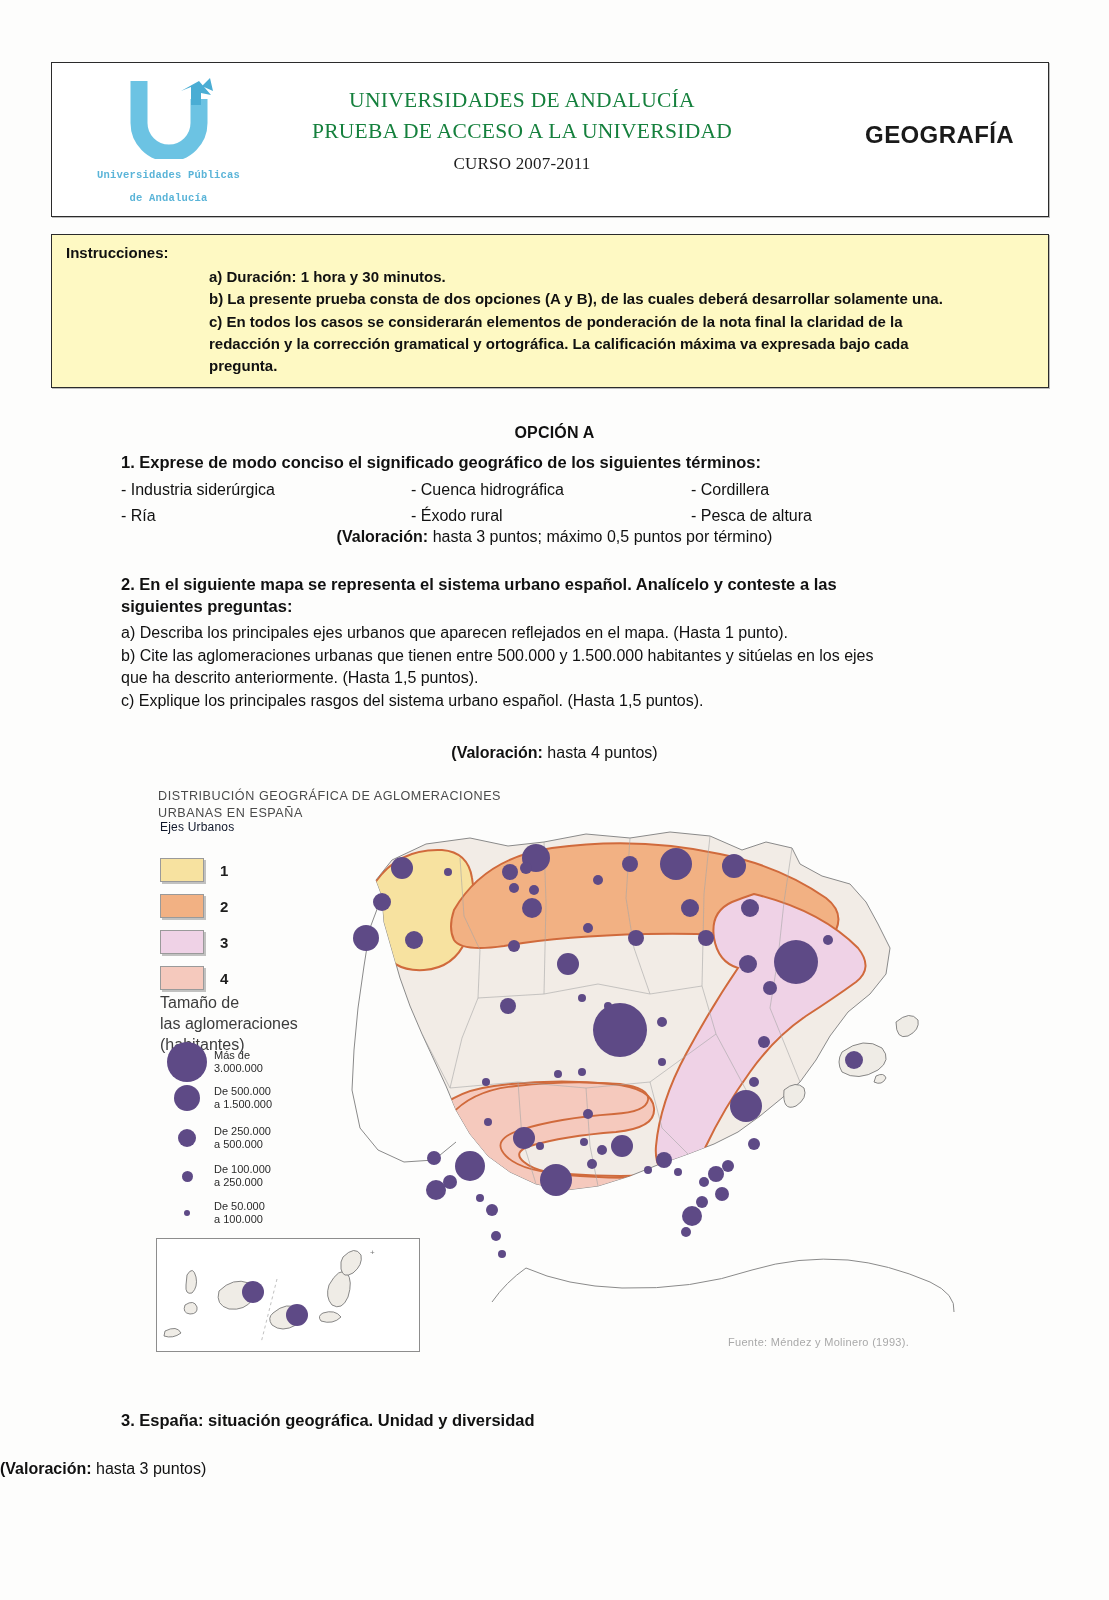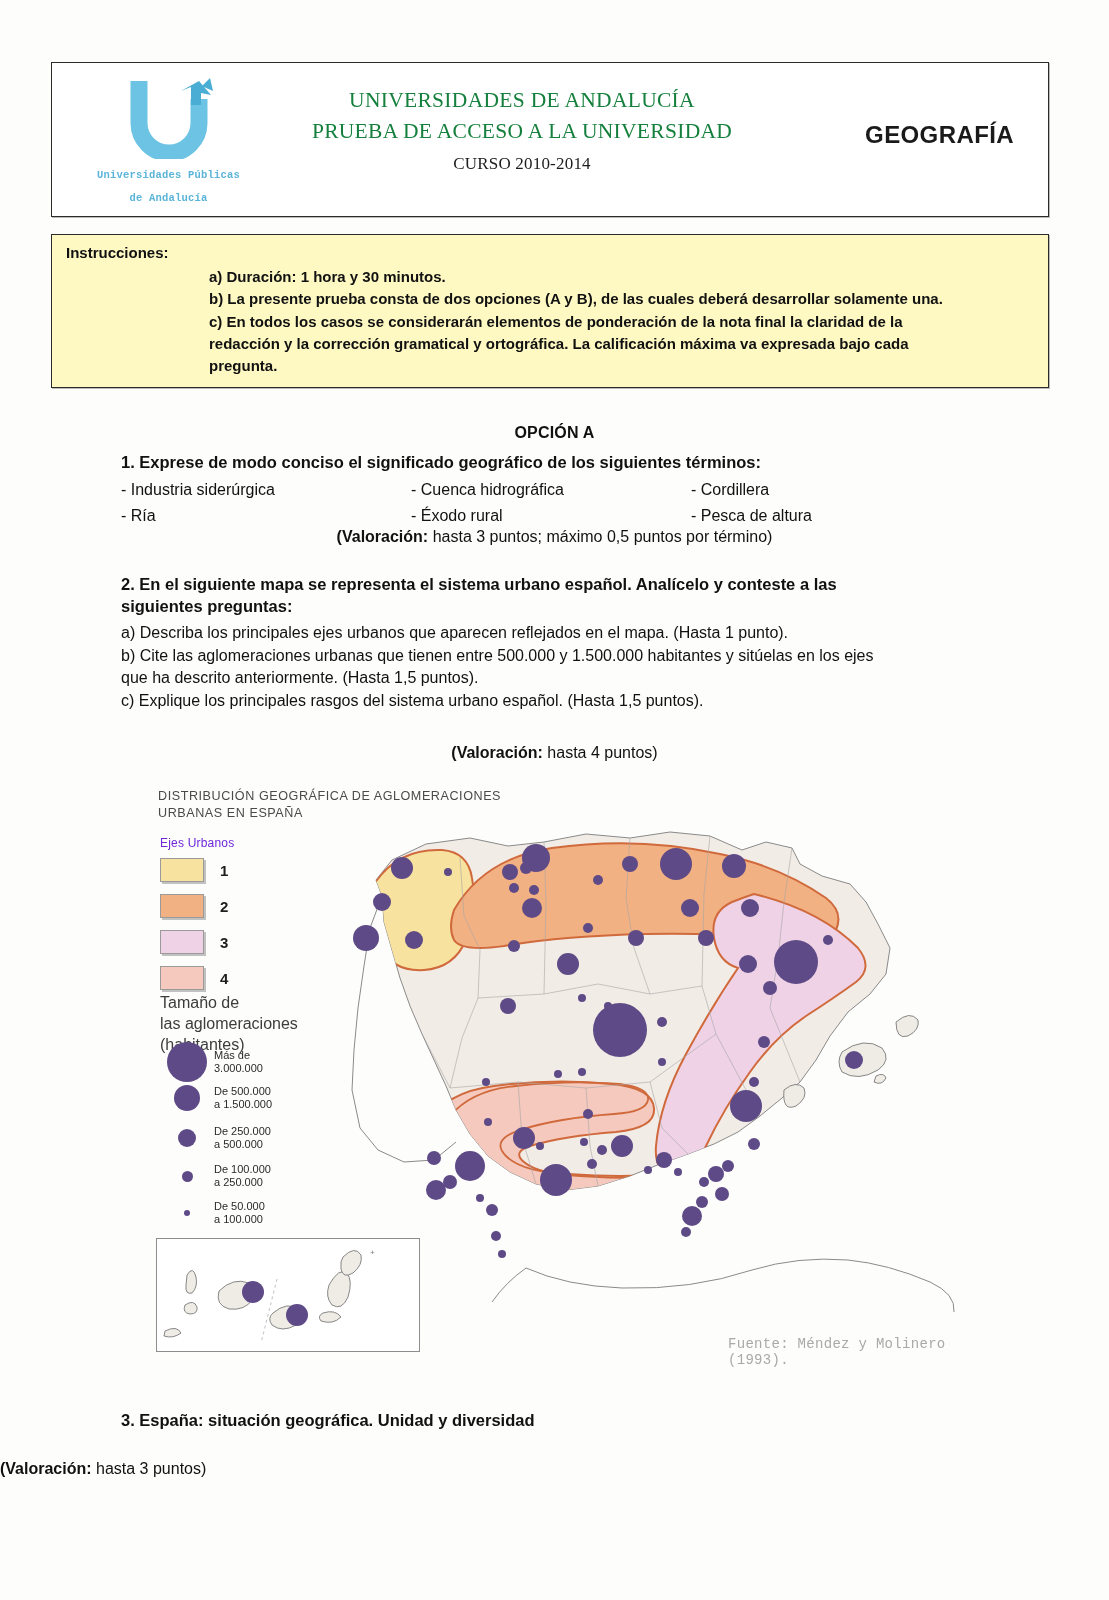--- a/index.html
+++ b/index.html
@@ -93,21 +93,21 @@
   
   .figure{
     position:absolute;left:148px;top:780px;width:810px;height:585px;
   }
   .map-title{
     position:absolute;left:10px;top:8px;width:430px;
     font-size:12.6px;letter-spacing:.55px;color:#4a4a4a;line-height:1.34;
     font-family:"Liberation Sans",sans-serif;
   }
   .legend-axes-title{
-    position:absolute;left:12px;top:56px;font-size:12px;color:#6d28d9;
+    position:absolute;left:12px;top:40px;font-size:12px;color:#0f172a;
     letter-spacing:.2px;
   }
   .swatch-row{position:absolute;left:12px;display:flex;align-items:center;}
   .swatch{
     width:42px;height:22px;border:1px solid #9a9a9a;
     box-shadow:2px 2px 0 rgba(120,120,120,.45);
   }
   .swatch-lbl{margin-left:16px;font-size:15px;font-weight:bold;color:#1d1d1d;}
 
   .size-title{
@@ -119,23 +119,22 @@
   .dot{background:#5e4a86;border-radius:50%;display:block;}
   .size-lbl{font-size:11px;color:#2a2a2a;line-height:1.22;}
 
   .inset-box{
     position:absolute;left:8px;top:458px;width:262px;height:112px;
     border:1px solid #8d8d8d;background:#fff;
   }
 
   .map-canvas{position:absolute;left:182px;top:18px;width:628px;height:560px;}
   .source{
-    position:absolute;left:580px;top:556px;font-size:14px;color:#a9a9a9;
+    position:absolute;left:580px;top:556px;font-size:11px;color:#a9a9a9;
     letter-spacing:.3px;
-    font-family:Liberation Mono, monospace;
   }
 
   
   .q3-title{
     position:absolute;left:121px;top:1411px;font-size:16.5px;font-weight:bold;
   }
   .q3-sub{
     position:absolute;left:121px;top:1435px;font-size:16px;
   }
   .q3-val{
@@ -157,21 +156,21 @@
           <path d="M86 18 L101 3 L104 16 L95 12 Z" fill="#4aadd4"></path>
         </svg>
       </div>
       <div class="logo-cap">Universidades Públicas</div>
       <div class="logo-cap">de Andalucía</div>
     </div>
 
     <div class="hdr-center">
       <div class="hdr-l1">UNIVERSIDADES DE ANDALUCÍA</div>
       <div class="hdr-l2">PRUEBA DE ACCESO A LA UNIVERSIDAD</div>
-      <div class="hdr-l3">CURSO 2010-2014</div>
+      <div class="hdr-l3">CURSO 2007-2011</div>
     </div>
 
     <div class="hdr-subject">GEOGRAFÍA</div>
   </div>
 
   <div class="instr-box">
     <div class="instr-title">Instrucciones:</div>
     <div class="instr-list">
       <div>a) Duración: 1 hora y 30 minutos.</div>
       <div>b) La presente prueba consta de dos opciones (A y B), de las cuales deberá desarrollar solamente una.</div>

